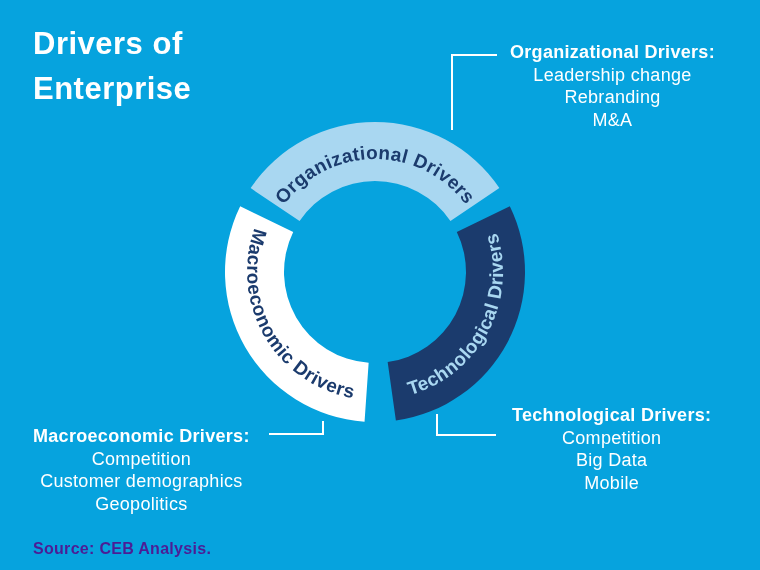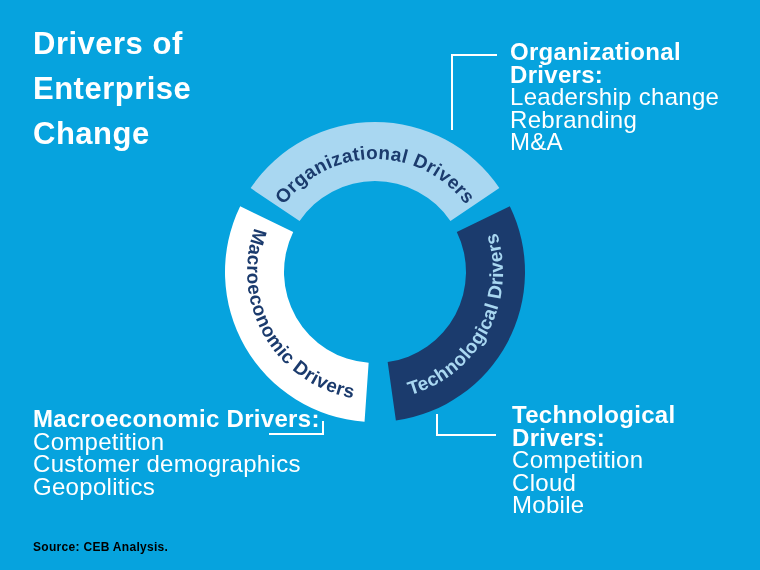--- a/index.html
+++ b/index.html
@@ -11,43 +11,42 @@
     position: relative; width: 760px; height: 570px; overflow: hidden;
     background: #06A3DE;
   }
   .page-title {
     position: absolute; left: 33px; top: 21px;
     color: #FFFFFF; font-size: 31px; font-weight: bold;
     line-height: 45px; letter-spacing: 0.5px;
   }
   .callout {
     position: absolute; color: #FFFFFF;
-    font-size: 24px; line-height: 22.5px; letter-spacing: 0.3px;
+    font-size: 18px; line-height: 22.5px; letter-spacing: 0.3px; text-align: center;
   }
   .callout .co-head { font-weight: bold; }
   .source-note {
     position: absolute; left: 33px; top: 540px;
-    color: #000000; font-size: 12px; font-weight: bold; letter-spacing: 0.3px;
+    color: #4c1d95; font-size: 16px; font-weight: bold; letter-spacing: 0.3px;
   }
   .connector { position: absolute; background: #FFFFFF; }
   svg.donut { position: absolute; left: 0; top: 0; }
   .arc-label {
     font-family: "Liberation Sans", sans-serif;
     font-weight: bold; font-size: 19px; letter-spacing: 0.4px;
   }
 </style>
 </head>
 <body>
 
 <div class="canvas">
 
   <div class="page-title">
     <div>Drivers of</div>
     <div>Enterprise</div>
-    <div>Change</div>
   </div>
 
   <svg id="donut" class="donut" width="760" height="570" viewBox="0 0 760 570">
       <defs>
         <path id="tp-0" fill="none" d="M 263.72 252.38 A 113 113 0 0 1 486.28 252.38"></path>
         <path id="tp-1" fill="none" d="M 292.72 173.95 A 128 128 0 0 0 418.78 392.28"></path>
         <path id="tp-2" fill="none" d="M 335.45 393.74 A 128 128 0 0 0 453.80 171.13"></path>
       </defs>
       <path d="M 499.36 188.12 A 150 150 0 0 0 250.64 188.12 L 299.56 221.11 A 91 91 0 0 1 450.44 221.11 Z" fill="#A9D7F1"></path>
       <text class="arc-label" fill="#1B3B6D"><textPath href="#tp-0" xlink:href="#tp-0" startOffset="50%" text-anchor="middle">Organizational Drivers</textPath></text>
@@ -66,29 +65,29 @@
   <div class="connector" style="left:436px; top:434px; width:60px; height:2px;"></div>
   <div class="connector" style="left:436px; top:414px; width:2px; height:22px;"></div>
 
   <div class="callout" style="left:510px; top:41px;">
     <div class="co-head">Organizational Drivers:</div>
     <div class="co-item">Leadership change</div>
     <div class="co-item">Rebranding</div>
     <div class="co-item">M&amp;A</div>
   </div>
 
-  <div class="callout" style="left:33px; top:408px;">
+  <div class="callout" style="left:33px; top:425px;">
     <div class="co-head">Macroeconomic Drivers:</div>
     <div class="co-item">Competition</div>
     <div class="co-item">Customer demographics</div>
     <div class="co-item">Geopolitics</div>
   </div>
 
   <div class="callout" style="left:512px; top:404px;">
     <div class="co-head">Technological Drivers:</div>
     <div class="co-item">Competition</div>
-    <div class="co-item">Cloud</div>
+    <div class="co-item">Big Data</div>
     <div class="co-item">Mobile</div>
   </div>
 
   <div class="source-note">Source: CEB Analysis.</div>
 
 </div>
 
 </body></html>

